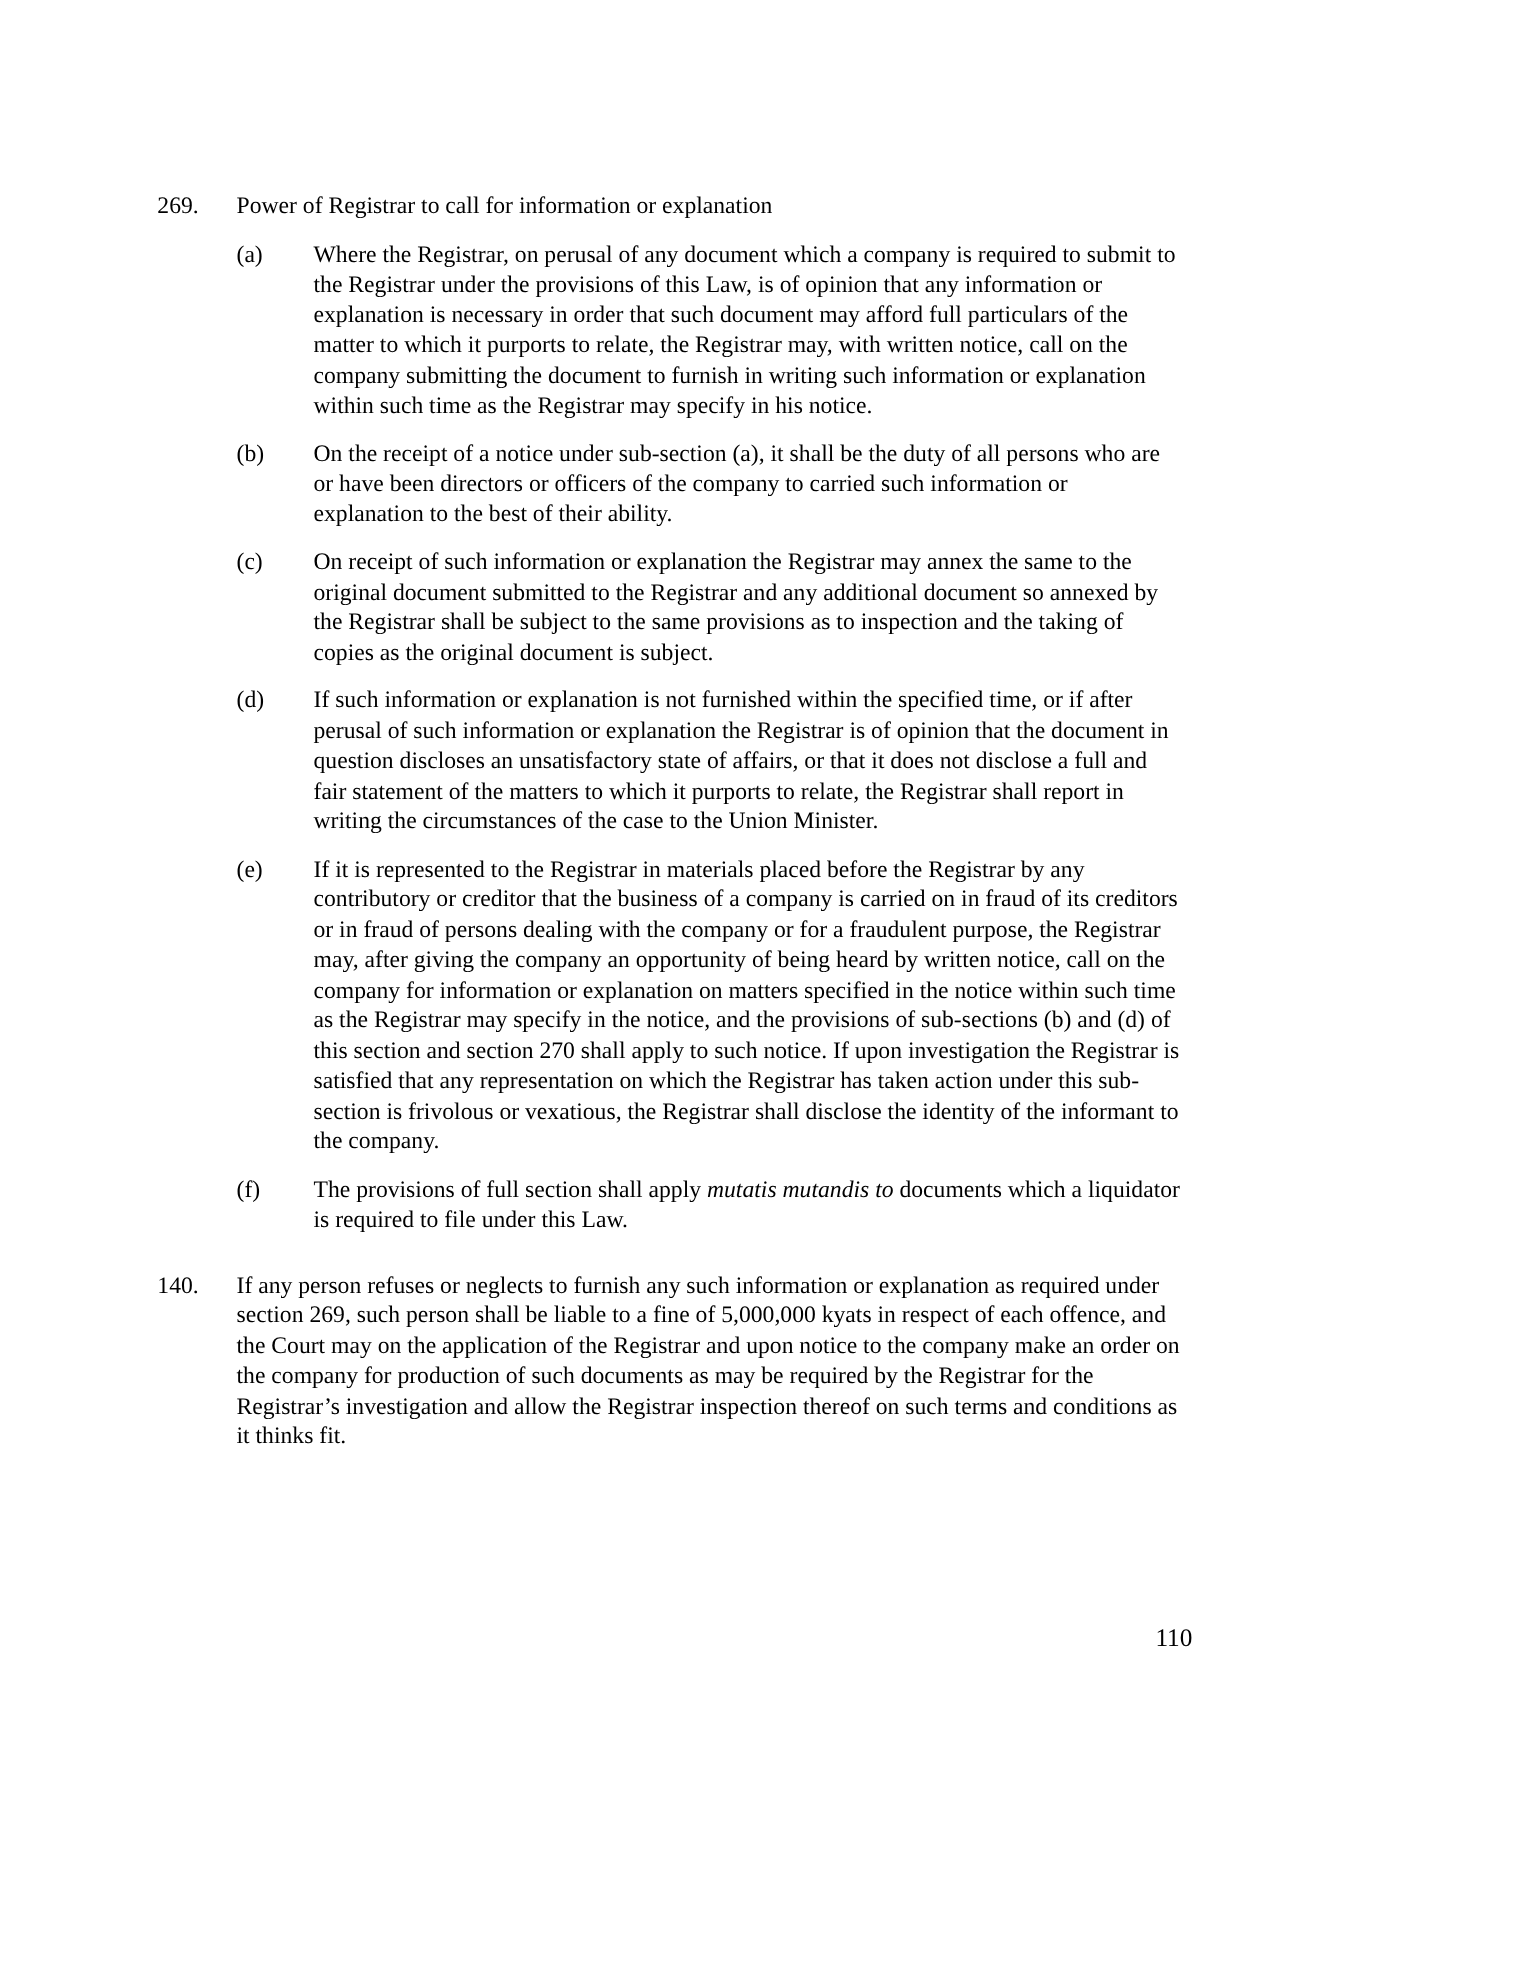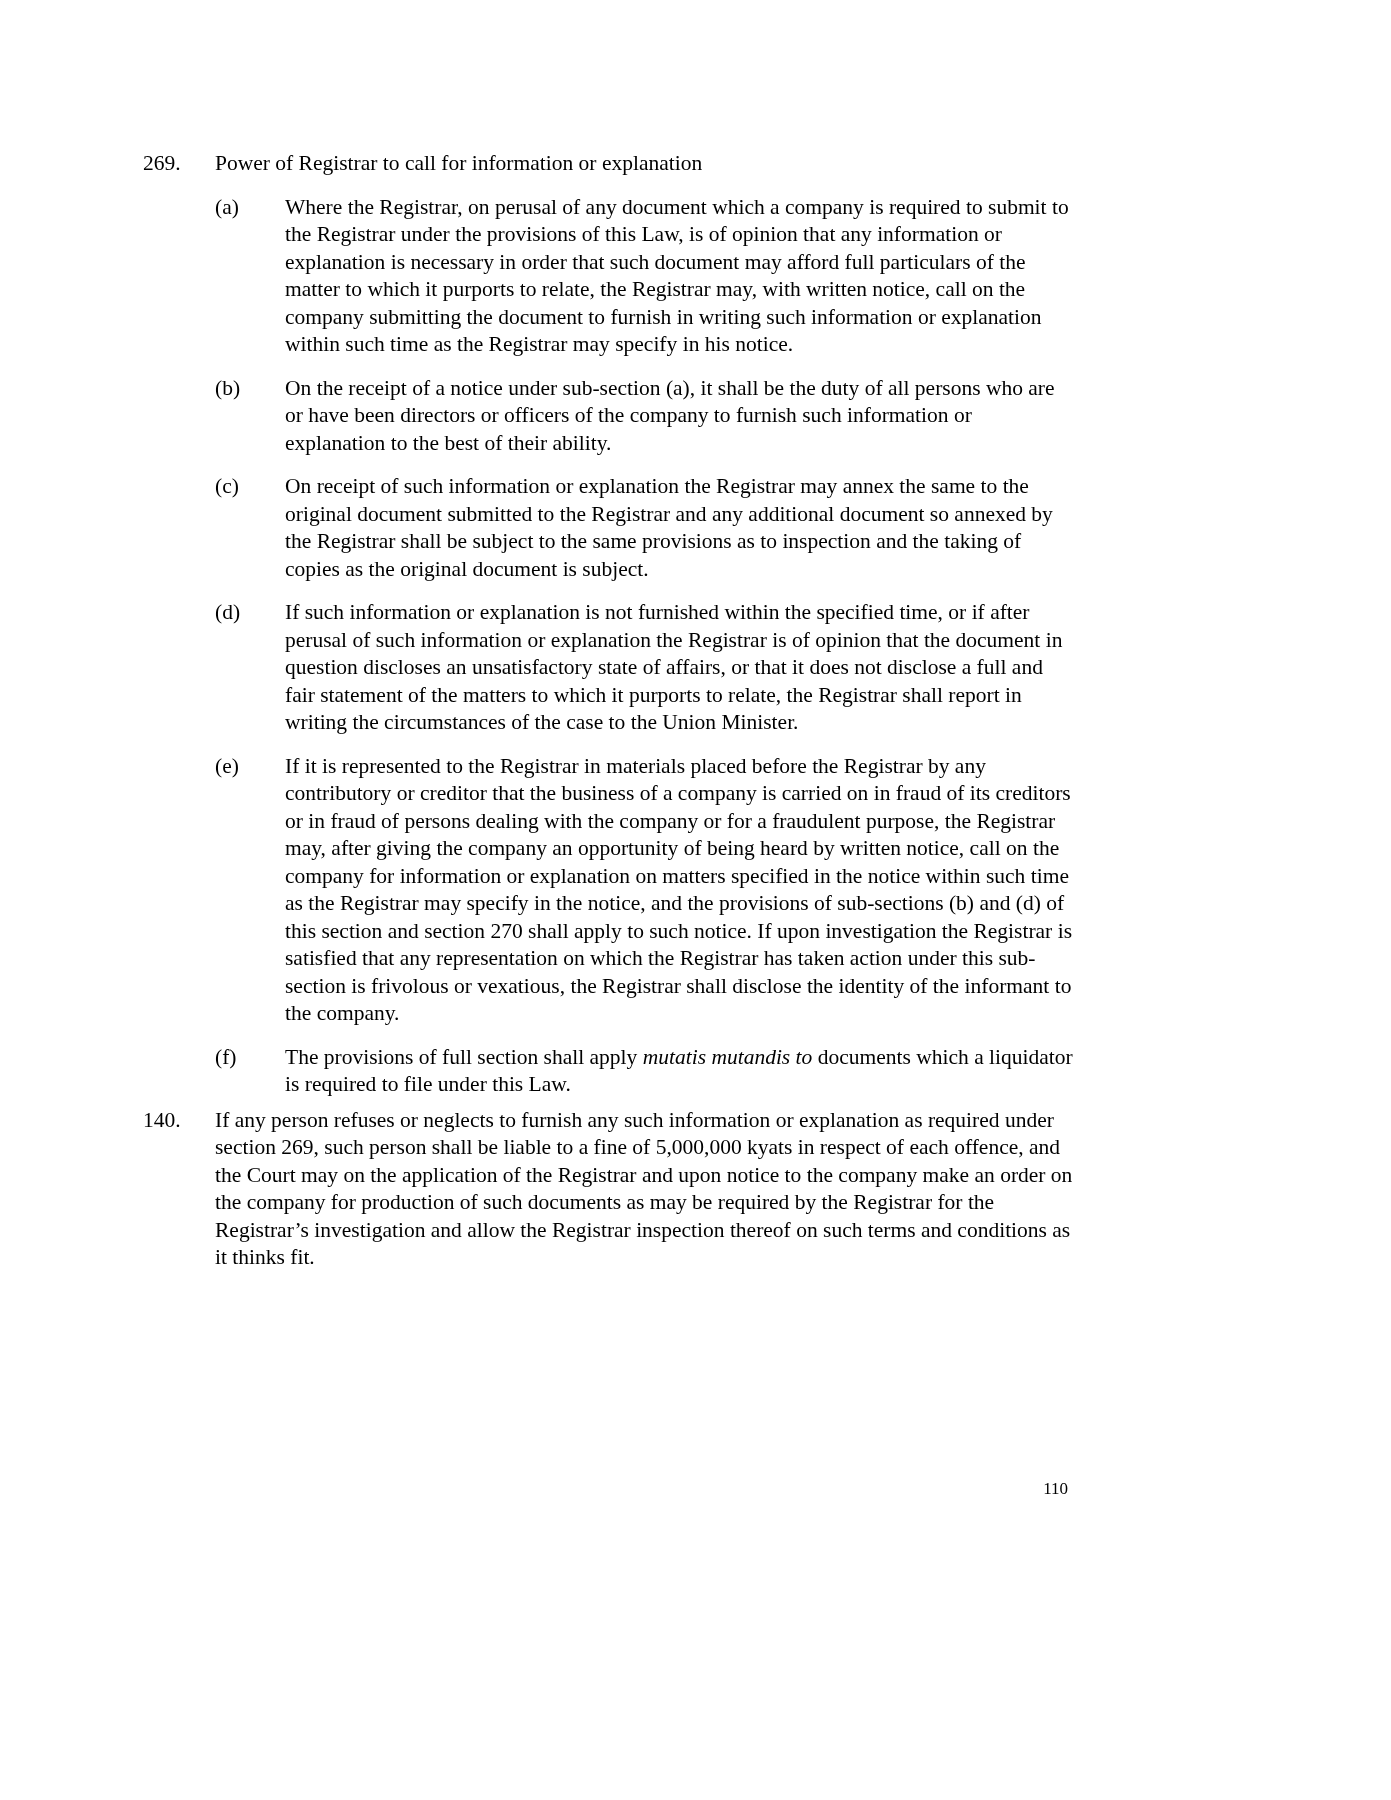--- a/index.html
+++ b/index.html
@@ -18,21 +18,21 @@
   }
   .doc-title {
     text-align: center;
     font-weight: bold;
     font-style: italic;
     margin-bottom: 11px;
   }
   .section {
     display: flex;
     align-items: flex-start;
-    margin-top: 8px;
+    margin-top: 32px;
   }
   .sec-num {
     width: 72px;
     flex-shrink: 0;
   }
   .sec-body {
     flex: 1;
   }
   .sec-heading {
     font-weight: normal;
@@ -47,22 +47,22 @@
     width: 70px;
     flex-shrink: 0;
   }
   .item-text {
     flex: 1;
   }
   .italic { font-style: italic; }
   .page-number {
     position: absolute;
     top: 1478px;
-    right: 323px;
-    font-size: 17px;
+    right: 307px;
+    font-size: 23px;
     line-height: 22px;
   }
 </style>
 </head>
 <body>
 
 <div class="page">
 
 
   <div class="section">
@@ -70,21 +70,21 @@
     <div class="sec-body sec-heading">Power of Registrar to call for information or explanation</div>
   </div>
 
   <div class="item">
     <div class="item-label">(a)</div>
     <div class="item-text">Where the Registrar, on perusal of any document which a company is required to submit to the Registrar under the provisions of this Law, is of opinion that any information or explanation is necessary in order that such document may afford full particulars of the matter to which it purports to relate, the Registrar may, with written notice, call on the company submitting the document to furnish in writing such information or explanation within such time as the Registrar may specify in his notice.</div>
   </div>
 
   <div class="item">
     <div class="item-label">(b)</div>
-    <div class="item-text">On the receipt of a notice under sub-section (a), it shall be the duty of all persons who are or have been directors or officers of the company to furnish such information or explanation to the best of their ability.</div>
+    <div class="item-text">On the receipt of a notice under sub-section (a), it shall be the duty of all persons who are or have been directors or officers of the company to carried such information or explanation to the best of their ability.</div>
   </div>
 
   <div class="item">
     <div class="item-label">(c)</div>
     <div class="item-text">On receipt of such information or explanation the Registrar may annex the same to the original document submitted to the Registrar and any additional document so annexed by the Registrar shall be subject to the same provisions as to inspection and the taking of copies as the original document is subject.</div>
   </div>
 
   <div class="item">
     <div class="item-label">(d)</div>
     <div class="item-text">If such information or explanation is not furnished within the specified time, or if after perusal of such information or explanation the Registrar is of opinion that the document in question discloses an unsatisfactory state of affairs, or that it does not disclose a full and fair statement of the matters to which it purports to relate, the Registrar shall report in writing the circumstances of the case to the Union Minister.</div>

